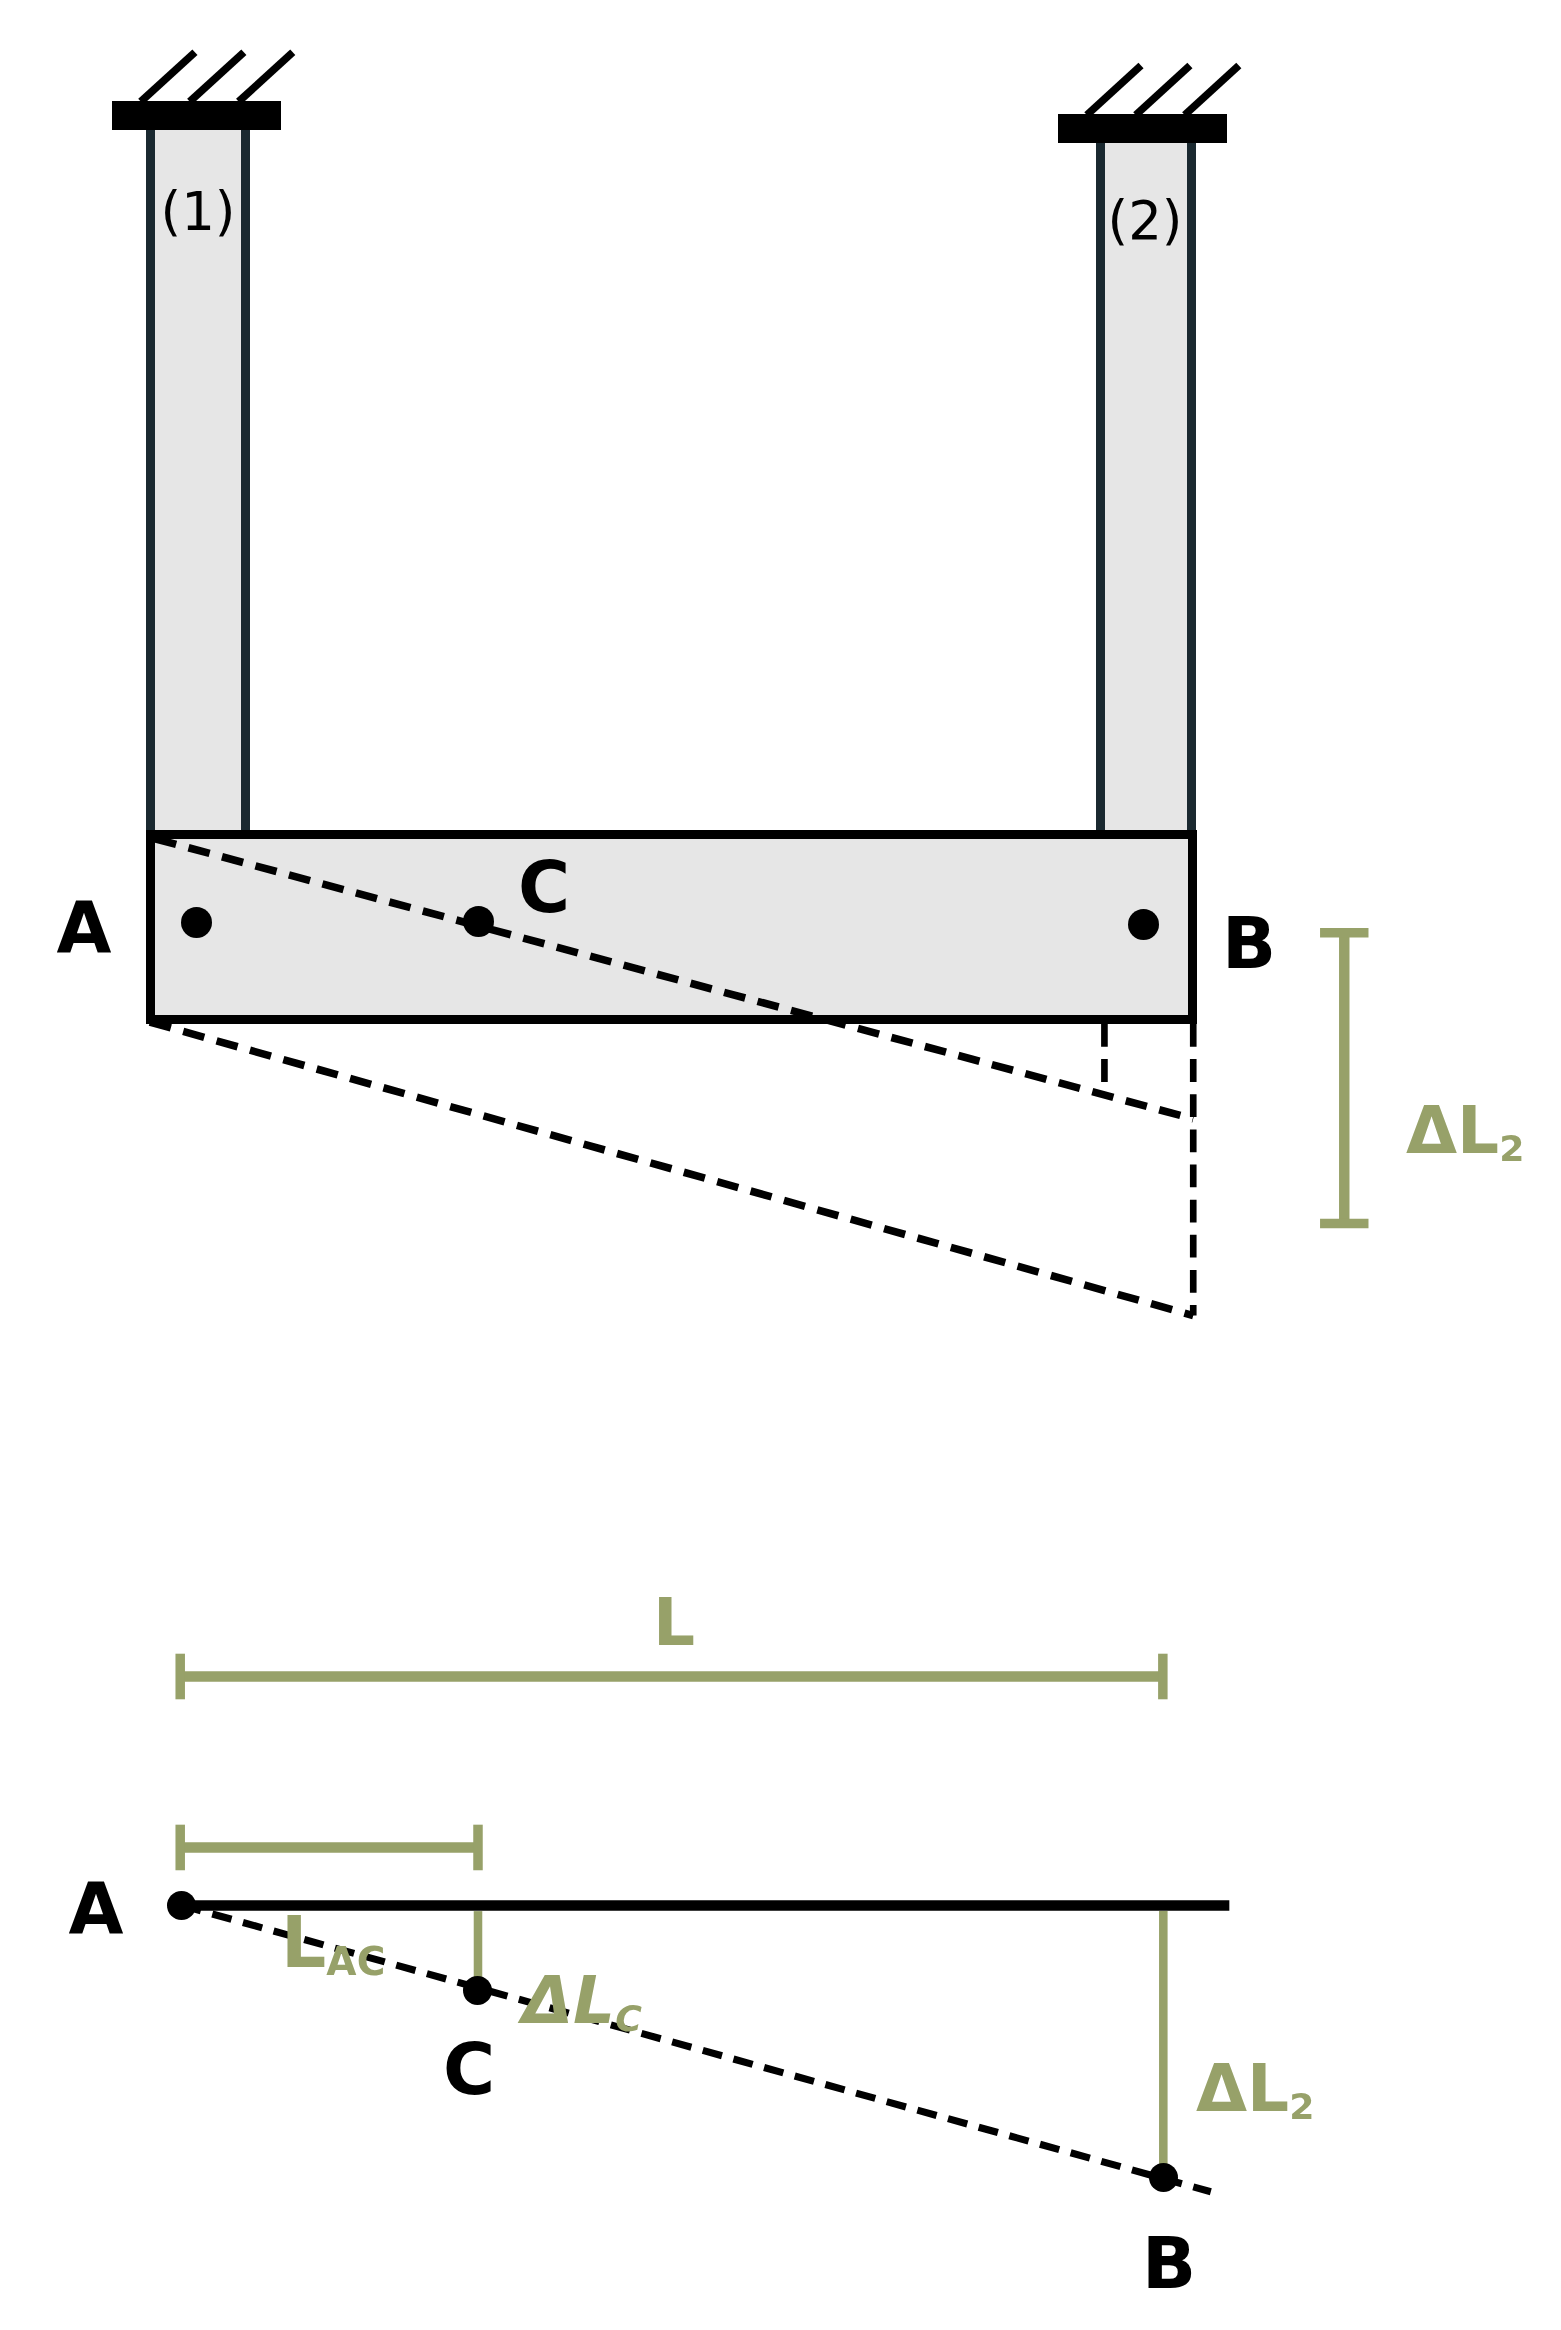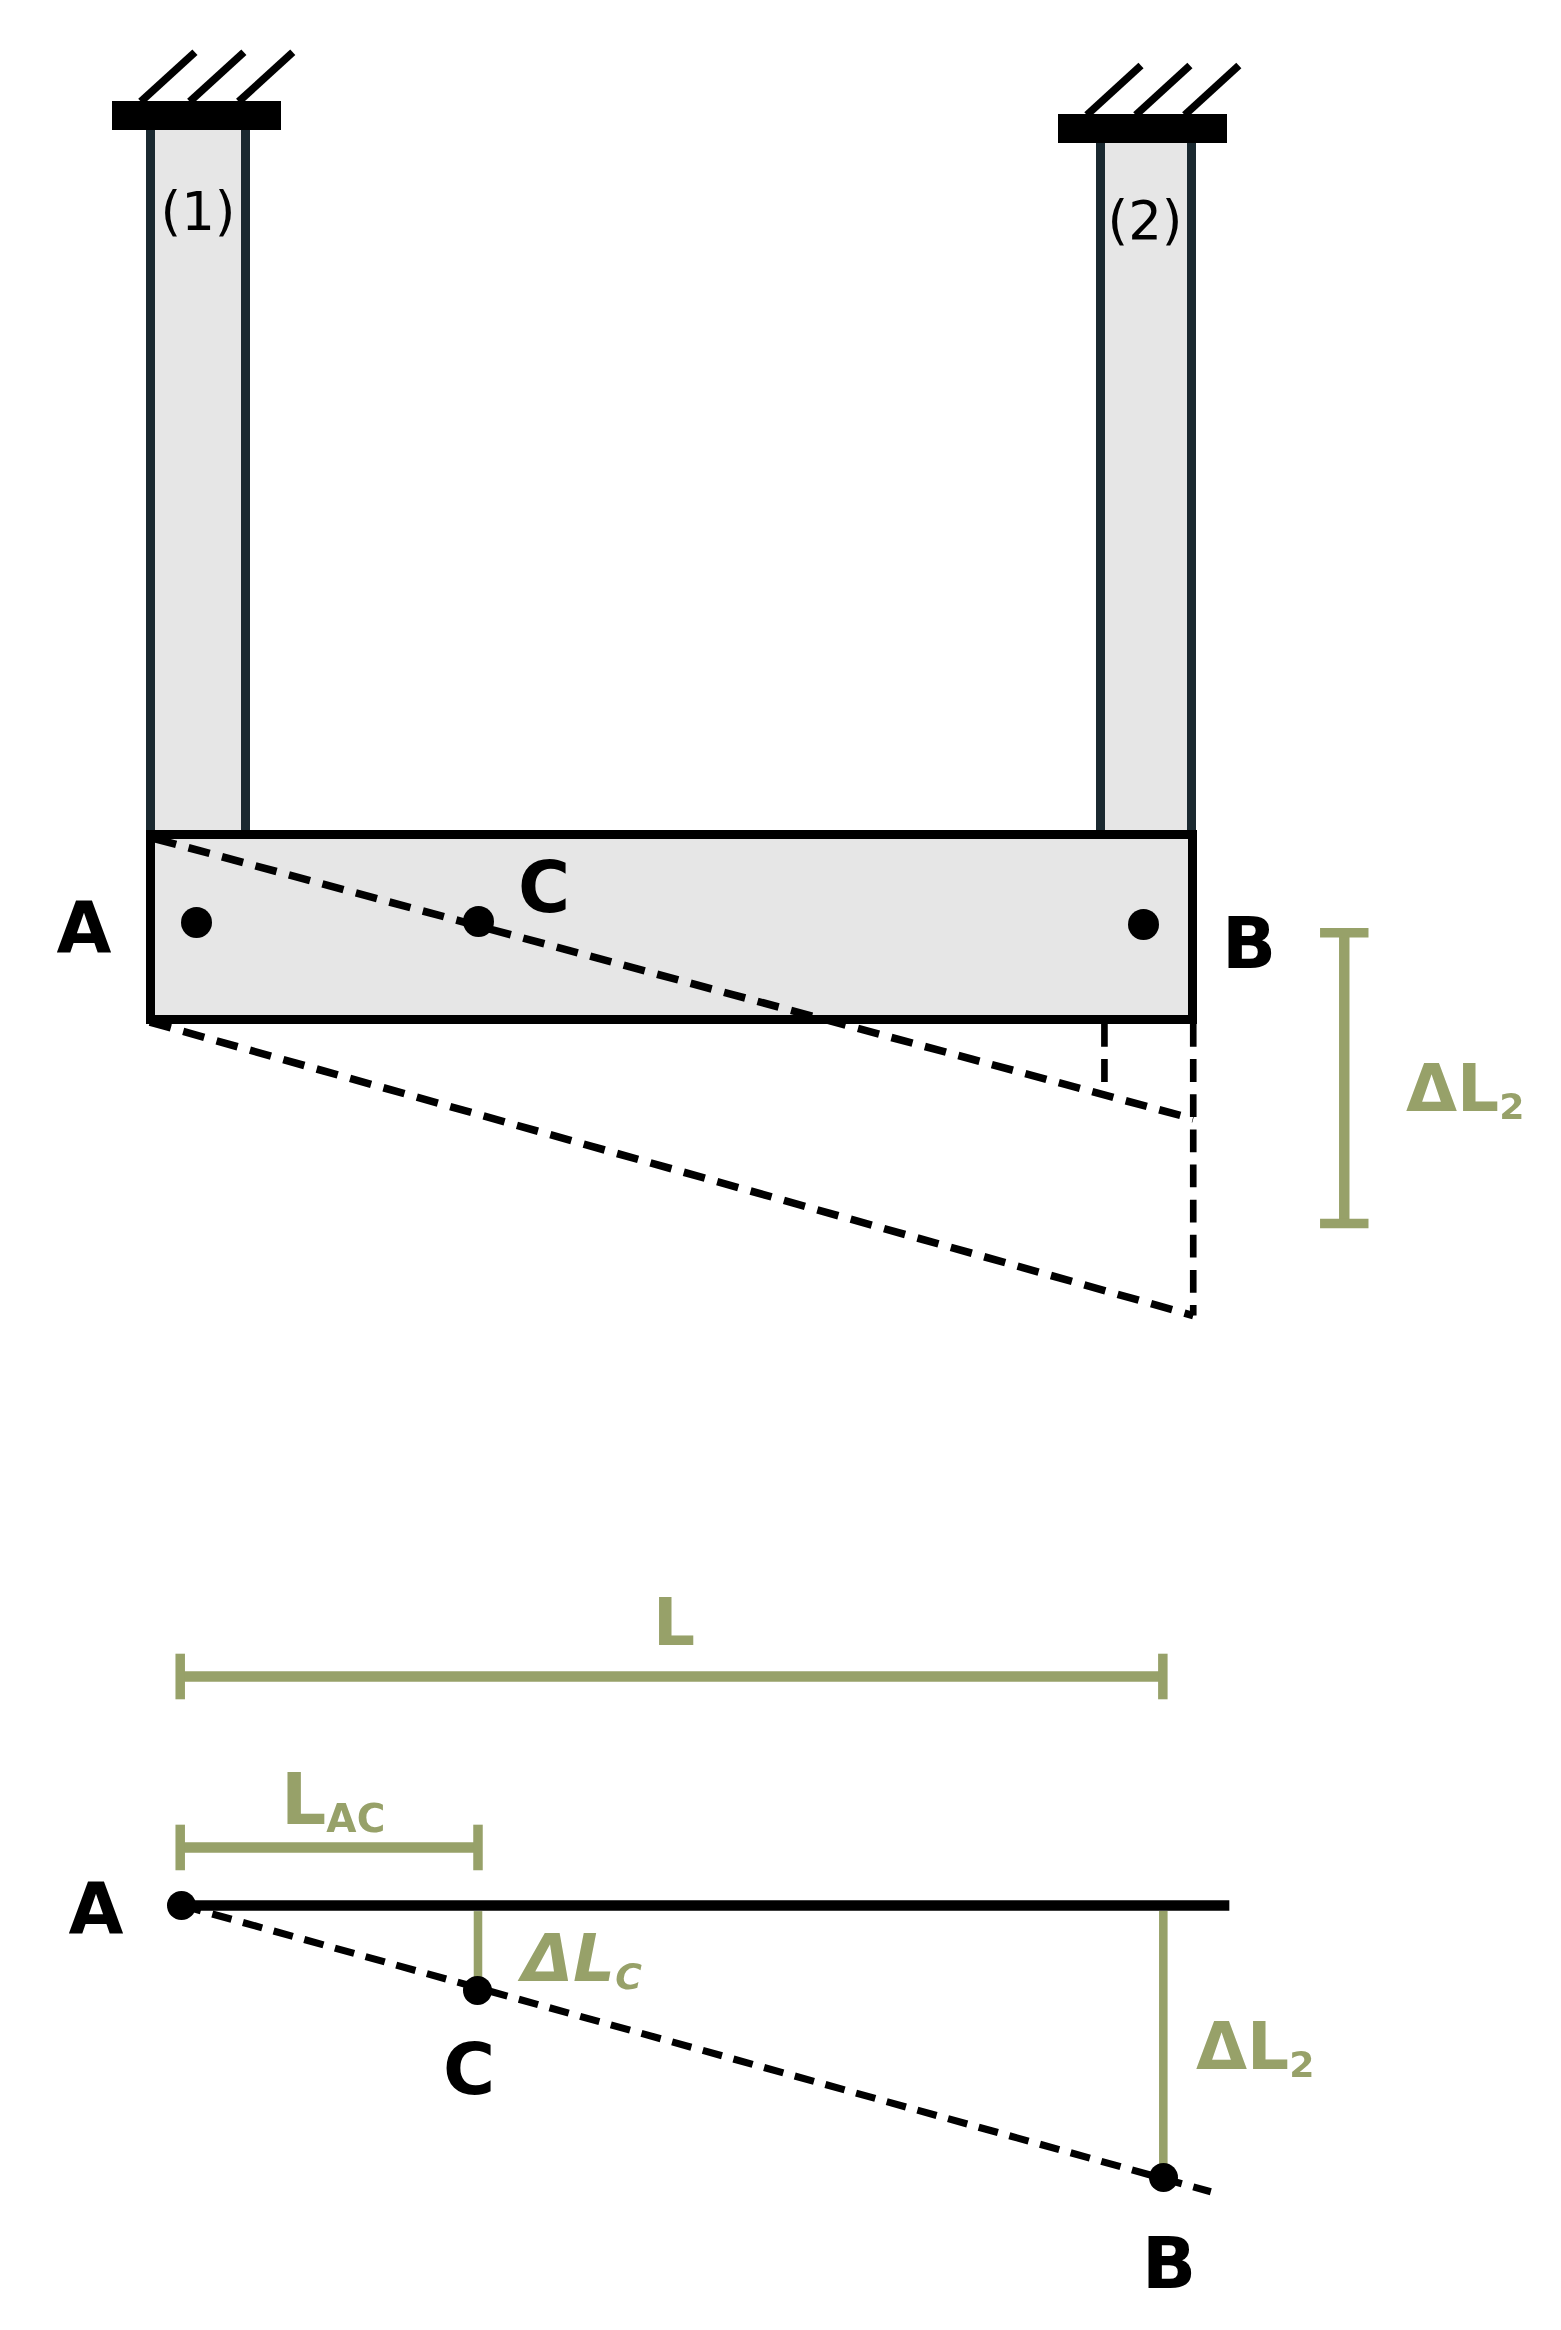--- a/index.html
+++ b/index.html
@@ -25,21 +25,21 @@
   .bar{position:absolute;background:var(--shape-fill);
        border:9.5px solid var(--ink);box-sizing:border-box;}
   .dot{position:absolute;background:var(--ink);border-radius:50%;}
   .plabel{position:absolute;font-weight:700;font-size:71px;color:var(--ink);
           transform:translate(-50%,-50%);white-space:nowrap;line-height:1;}
   .rodlabel{position:absolute;font-weight:400;font-size:53px;color:var(--ink);
           transform:translate(-50%,-50%);white-space:nowrap;line-height:1;}
   .dimlabel{position:absolute;font-weight:700;font-size:66px;color:var(--accent-green);
           white-space:nowrap;line-height:1;}
   .dimlabel.centered{transform:translate(-50%,-50%);}
-  .dimlabel.lefted{transform:translateY(-50%);}
+  .dimlabel.lefted{transform:translateY(-50%);margin-top:42px;}
   .dimlabel.big{font-size:71px;}
   .dimlabel sub{font-size:0.55em;vertical-align:-0.22em;letter-spacing:0.01em;}
   .hatch{stroke:var(--ink);stroke-width:16;}
   .dash16{stroke:var(--ink);stroke-width:16;stroke-dasharray:46 27;fill:none;}
   .dash14{stroke:var(--ink);stroke-width:14;stroke-dasharray:48 26;fill:none;}
   .dash15{stroke:var(--ink);stroke-width:15;stroke-dasharray:42 25;fill:none;}
   .solid22{stroke:var(--ink);stroke-width:22;}
   .gdim{stroke:var(--accent-green);stroke-width:22;}
   .gcap{stroke:var(--accent-green);stroke-width:20;}
   .gthin{stroke:var(--accent-green);stroke-width:18;}
@@ -116,21 +116,21 @@
   <div class="rodlabel" style="left:198px;top:211px;">(1)</div>
   <div class="rodlabel" style="left:1145px;top:220px;">(2)</div>
   <div class="plabel" style="left:84px;top:927px;">A</div>
   <div class="plabel" style="left:544px;top:887px;">C</div>
   <div class="plabel" style="left:1249px;top:943px;">B</div>
   <div class="dimlabel lefted" style="left:1406px;top:1091px;">
     <span>ΔL</span><sub>2</sub>
   </div>
 
   <div class="dimlabel centered" style="left:674px;top:1623px;">L</div>
-  <div class="dimlabel lefted big" style="left:281px;top:1801px;">
+  <div class="dimlabel lefted big" style="left:281px;top:1902px;">
     <span>L</span><sub>AC</sub>
   </div>
   <div class="plabel" style="left:96px;top:1908px;">A</div>
   <div class="plabel" style="left:469px;top:2069px;">C</div>
   <div class="plabel" style="left:1169px;top:2263px;">B</div>
   <div class="dimlabel lefted" style="left:522px;top:1961px;font-style:italic;">
     <span>ΔL</span><sub>C</sub>
   </div>
   <div class="dimlabel lefted" style="left:1196px;top:2049px;">
     <span>ΔL</span><sub>2</sub>

